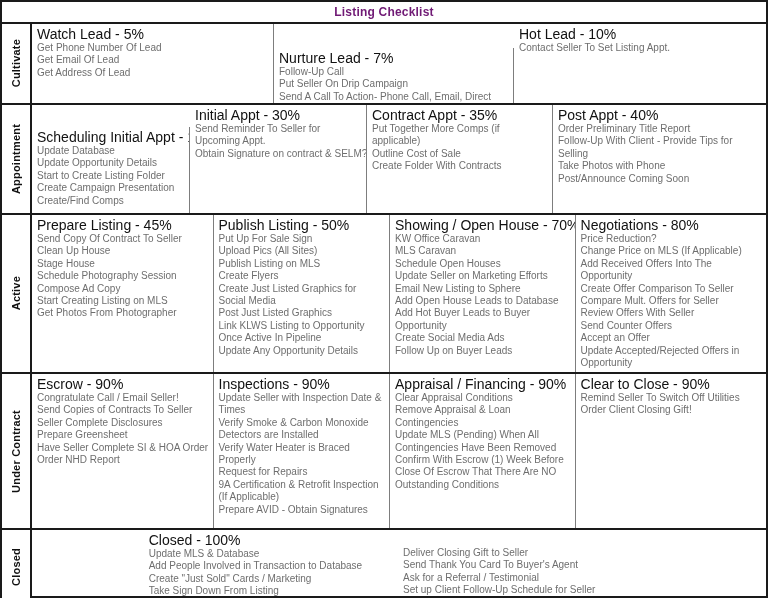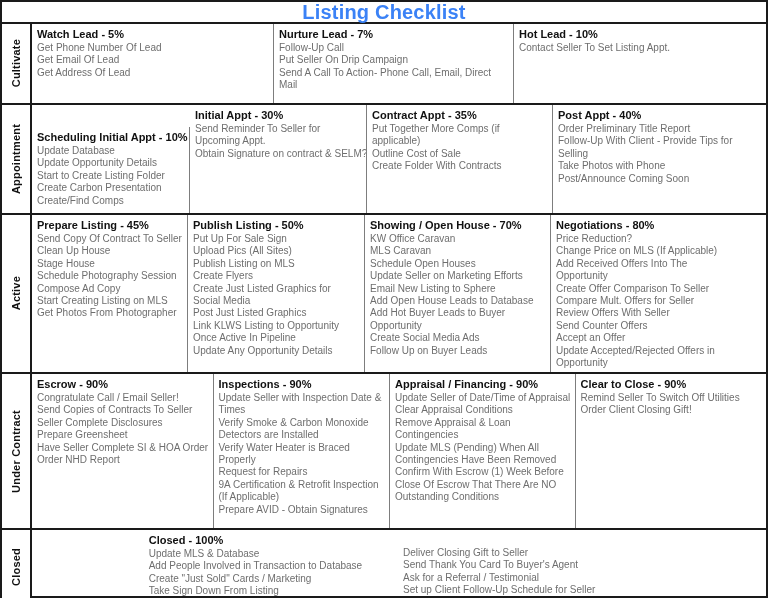--- a/index.html
+++ b/index.html
@@ -30,23 +30,23 @@
   
   .title-bar {
     height: 22px;
     border-bottom: 2px solid #1a1a1a;
     display: flex;
     align-items: center;
     justify-content: center;
     background: #ffffff;
   }
   .title-text {
-    font-size: 20px;
+    font-size: 12px;
     font-weight: bold;
-    color: #3b82f6;
+    color: #701a75;
     letter-spacing: 0.2px;
     line-height: 1;
   }
 
   .stage-row {
     display: flex;
     width: 100%;
     border-bottom: 2px solid #1a1a1a;
     align-items: stretch;
   }
@@ -82,22 +82,22 @@
   .col {
     border-right: 1px solid #7d7d7d;
     padding: 4px 4px 3px 5px;
     min-width: 0;
     overflow: hidden;
   }
   .col.nobord { border-right: none; }
   .col.plain { border-right: none; }
 
   .col-title {
-    font-size: 11px;
-    font-weight: bold;
+    font-size: 14px;
+    font-weight: normal;
     color: #111111;
     line-height: 13px;
     margin: 0 0 1px 0;
     white-space: nowrap;
   }
 
   .task {
     font-size: 10px;
     line-height: 12.4px;
     color: #6e6e6e;
@@ -108,31 +108,31 @@
 
   
   .row-cultivate { height: 81px; }
   .row-appointment { height: 110px; }
   .row-active { height: 159px; }
   .row-contract { height: 156px; }
   .row-closed { height: 73px; }
 
   
   .r1-c1 { width: 242px; }
-  .r1-c2 { width: 240px; }
+  .r1-c2 { width: 240px; margin-top: 24px; }
   .r1-c3 { width: 214px; }
 
   
   .r2-c1 { width: 158px; margin-top: 22px; }
   .r2-c2 { width: 177px; }
   .r2-c3 { width: 186px; }
   .r2-c4 { width: 191px; }
 
   
-  .r3-c1 { width: 156px; }
+  .r3-c1 { width: 182px; }
   .r3-c2 { width: 177px; }
   .r3-c3 { width: 186px; }
   .r3-c4 { width: 191px; }
 
   
   .r4-c1 { width: 182px; }
   .r4-c2 { width: 177px; }
   .r4-c3 { width: 186px; }
   .r4-c4 { width: 191px; }
 
@@ -185,21 +185,21 @@
     <div class="stage-label">
       <span>Appointment</span>
     </div>
     <div class="cols">
 
       <div class="col r2-c1">
         <div class="col-title">Scheduling Initial Appt - 10%</div>
         <div class="task">Update Database</div>
         <div class="task">Update Opportunity Details</div>
         <div class="task">Start to Create Listing Folder</div>
-        <div class="task">Create Carbon Presentation</div>
+        <div class="task">Create Campaign Presentation</div>
         <div class="task">Create/Find Comps</div>
       </div>
 
       <div class="col r2-c2">
         <div class="col-title">Initial Appt - 30%</div>
         <div class="task wrap">Send Reminder To Seller for Upcoming Appt.</div>
         <div class="task">Obtain Signature on contract &amp; SELM?</div>
       </div>
 
       <div class="col r2-c3">
@@ -300,21 +300,20 @@
         <div class="task wrap">Update Seller with Inspection Date &amp; Times</div>
         <div class="task wrap">Verify Smoke &amp; Carbon Monoxide Detectors are Installed</div>
         <div class="task wrap">Verify Water Heater is Braced Properly</div>
         <div class="task">Request for Repairs</div>
         <div class="task wrap">9A Certification &amp; Retrofit Inspection (If Applicable)</div>
         <div class="task">Prepare AVID - Obtain Signatures</div>
       </div>
 
       <div class="col r4-c3">
         <div class="col-title">Appraisal / Financing - 90%</div>
-        <div class="task wrap">Update Seller of Date/Time of Appraisal</div>
         <div class="task">Clear Appraisal Conditions</div>
         <div class="task wrap">Remove Appraisal &amp; Loan Contingencies</div>
         <div class="task wrap">Update MLS (Pending) When All Contingencies Have Been Removed</div>
         <div class="task wrap">Confirm With Escrow (1) Week Before Close Of Escrow That There Are NO Outstanding Conditions</div>
       </div>
 
       <div class="col r4-c4 nobord">
         <div class="col-title">Clear to Close - 90%</div>
         <div class="task">Remind Seller To Switch Off Utilities</div>
         <div class="task">Order Client Closing Gift!</div>

